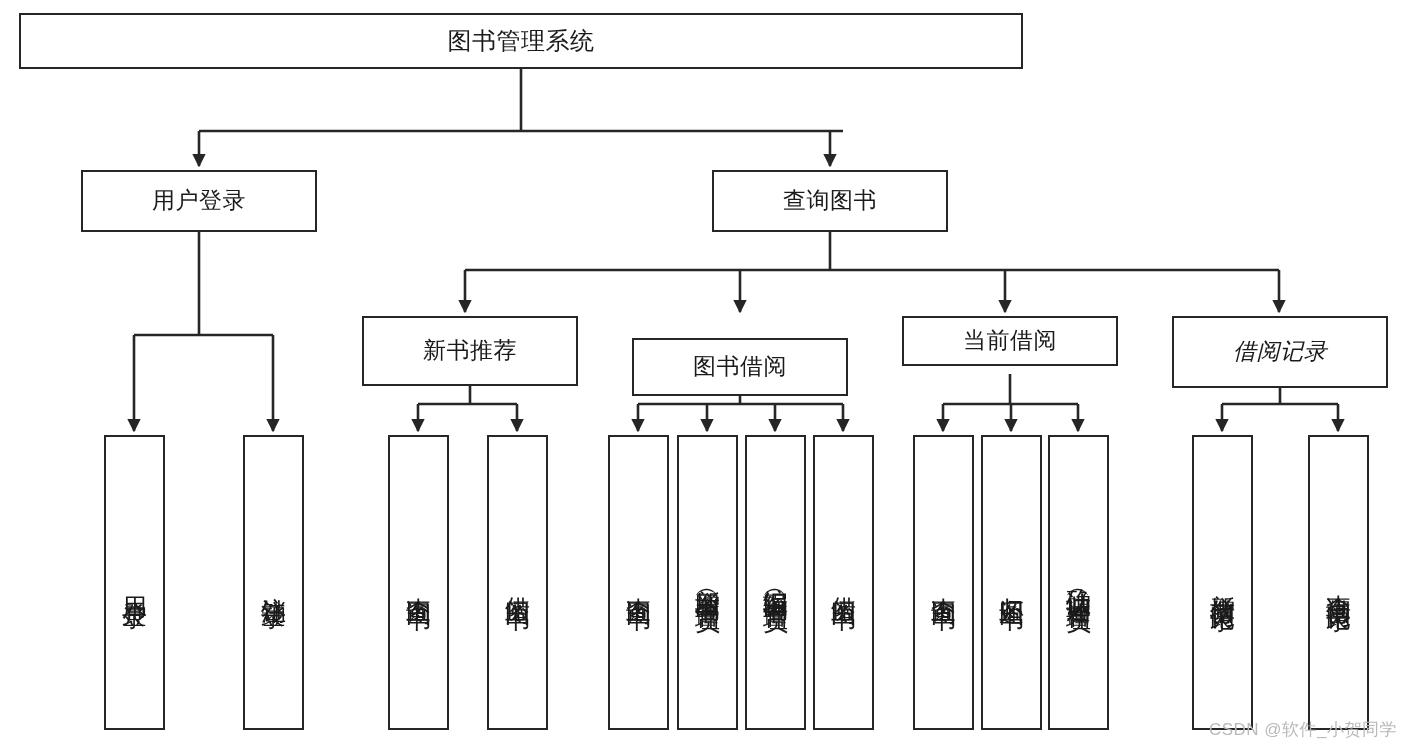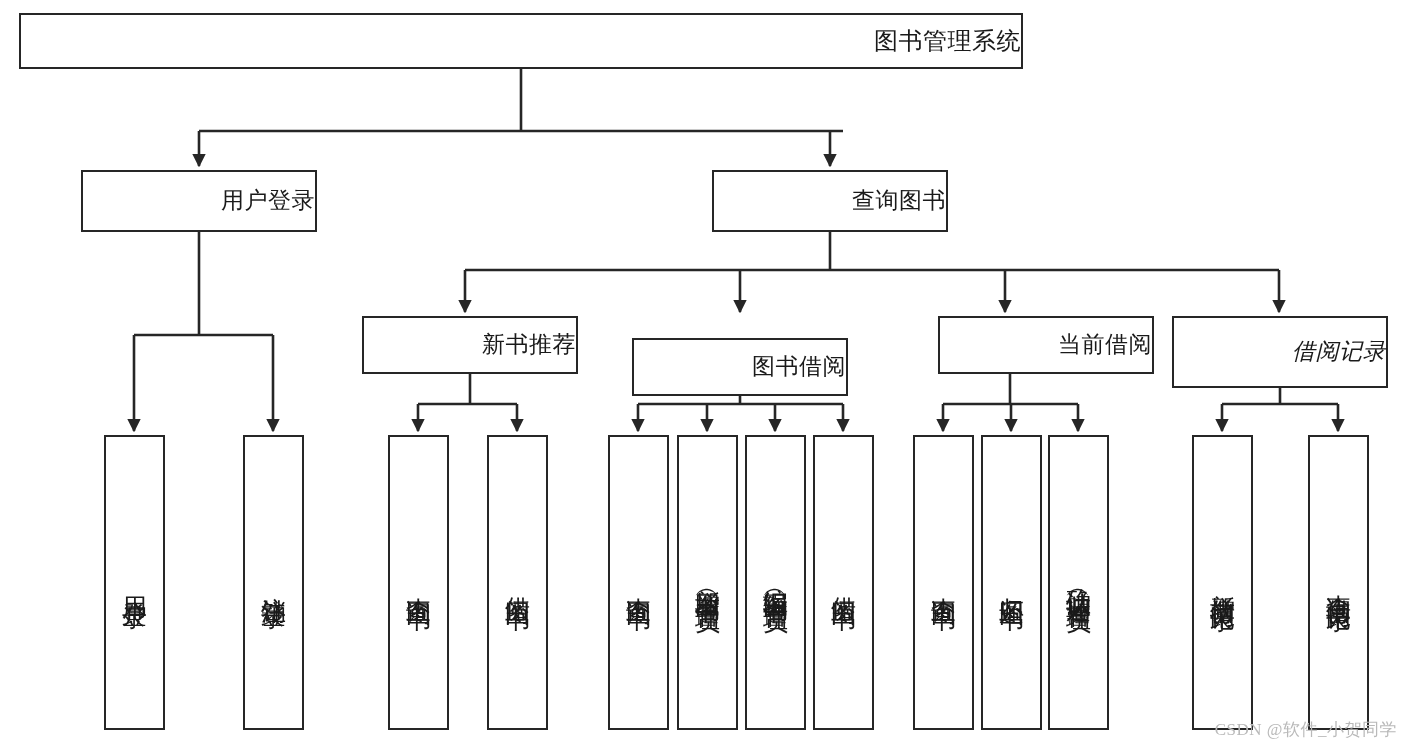--- a/index.html
+++ b/index.html
@@ -26,21 +26,21 @@
     height: 747px;
     pointer-events: none;
   }
   .node {
     position: absolute;
     box-sizing: border-box;
     border: 2px solid #262626;
     background: #ffffff;
     display: flex;
     align-items: center;
-    justify-content: flex-end;
+    justify-content: center;
     color: #1a1a1a;
   }
   .node .label {
     display: block;
     text-align: center;
     line-height: 1.18;
     letter-spacing: 0.5px;
   }
   
   .node.horiz .label {
@@ -64,21 +64,20 @@
     white-space: nowrap;
   }
   .watermark {
     position: absolute;
     right: 8px;
     bottom: 6px;
     font-size: 17px;
     color: #b9b9b9;
     white-space: nowrap;
     letter-spacing: 0.5px;
-    font-family: Liberation Serif, serif;
   }
 </style>
 </head>
 <body>
 
 <div id="diagram">
 
   <svg id="edges" viewBox="0 0 1405 747" width="1405" height="747" xmlns="http://www.w3.org/2000/svg">
     <defs>
       <marker id="arrow" viewBox="0 0 10 10" refX="9" refY="5" markerWidth="5.2" markerHeight="5.2" orient="auto-start-reverse">
@@ -134,27 +133,27 @@
     <span class="label">图书管理系统</span>
   </div>
 
   <div class="node horiz" style="left:81px; top:170px; width:236px; height:62px;">
     <span class="label">用户登录</span>
   </div>
   <div class="node horiz" style="left:712px; top:170px; width:236px; height:62px;">
     <span class="label">查询图书</span>
   </div>
 
-  <div class="node horiz" style="left:362px; top:316px; width:216px; height:58px;">
+  <div class="node horiz" style="left:362px; top:316px; width:216px; height:70px;">
     <span class="label">新书推荐</span>
   </div>
   <div class="node horiz" style="left:632px; top:316px; width:216px; height:58px;margin-top:22px;">
     <span class="label">图书借阅</span>
   </div>
-  <div class="node horiz" style="left:902px; top:316px; width:216px; height:58px;margin-left:36px;">
+  <div class="node horiz" style="left:902px; top:316px; width:216px; height:50px;">
     <span class="label">当前借阅</span>
   </div>
   <div class="node horiz" style="left:1172px; top:316px; width:216px; height:72px;font-style:italic;">
     <span class="label">借阅记录</span>
   </div>
 
   <div class="node vert" style="left:104px; top:435px; width:61px; height:295px;">
     <span class="label">用户登录</span>
   </div>
   <div class="node vert" style="left:243px; top:435px; width:61px; height:295px;">

